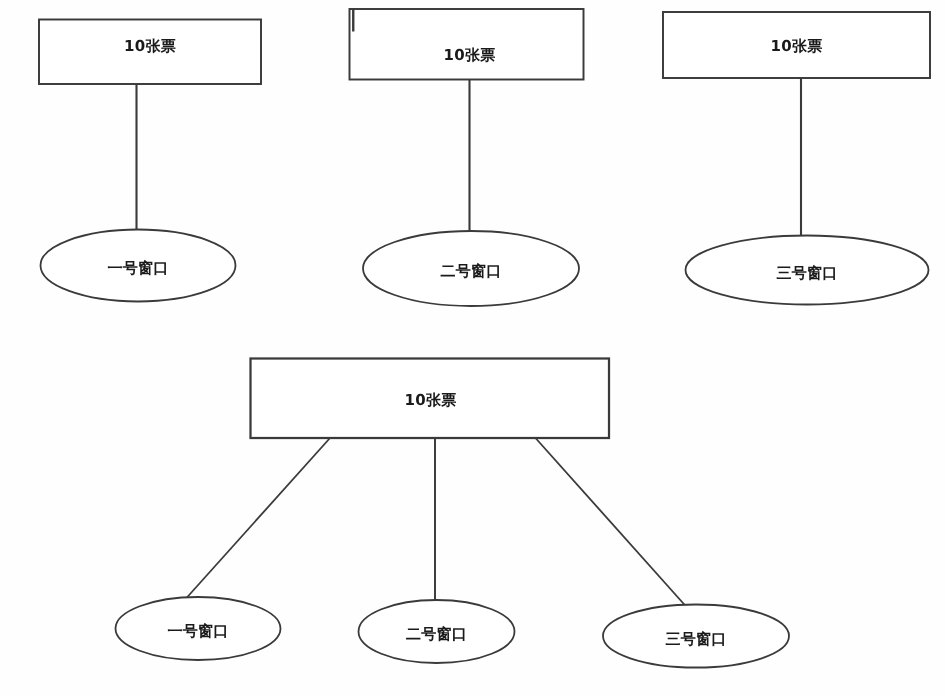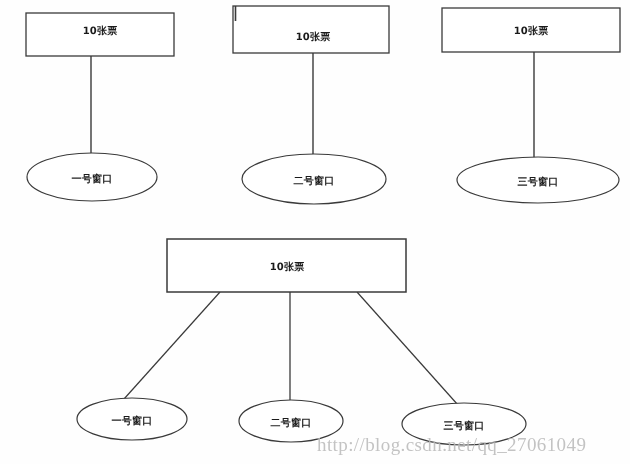--- a/index.html
+++ b/index.html
@@ -105,15 +105,14 @@
   <div class="node-label" style="left:481px; top:175px; width:90px;">三号窗口</div>
 
   <div class="node-label" style="left:230px; top:260px; width:90px;">10张票</div>
 
   <div class="node-label" style="left:75px; top:414px; width:90px;">一号窗口</div>
 
   <div class="node-label" style="left:234px; top:416px; width:90px;">二号窗口</div>
 
   <div class="node-label" style="left:407px; top:419px; width:90px;">三号窗口</div>
 
-  <div class="watermark" style="left:305px; top:434px;">http://blog.csdn.net/qq_27061049</div>
 
 </div>
 
 </body></html>

